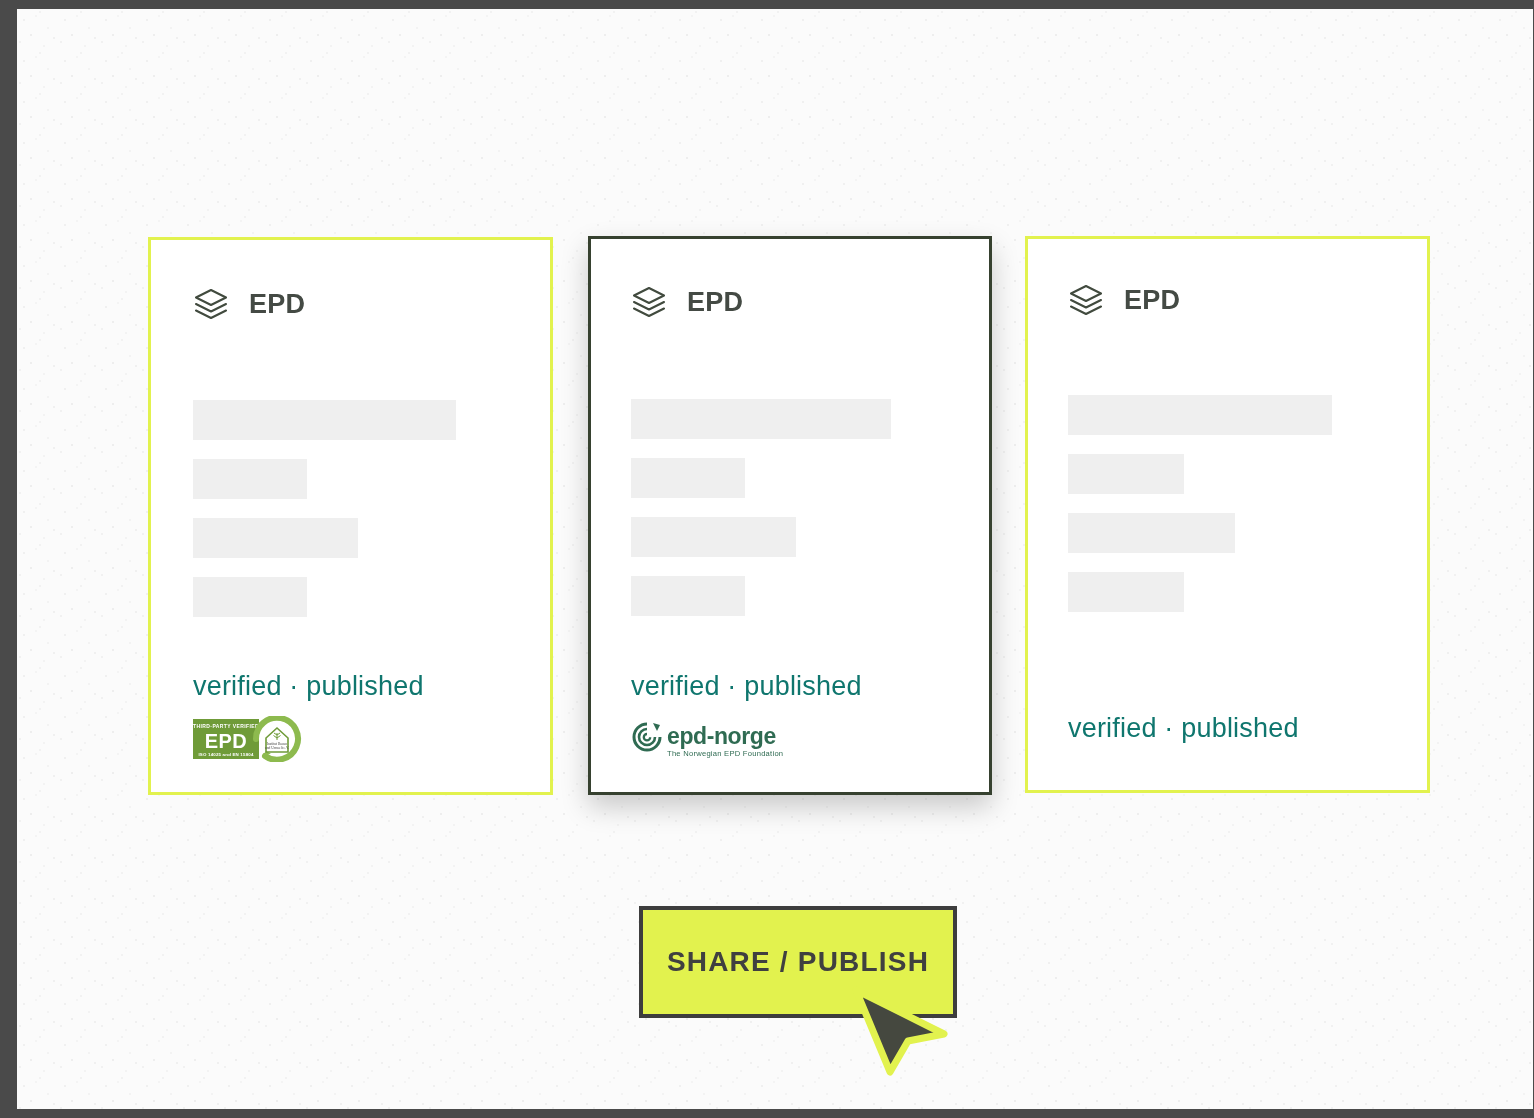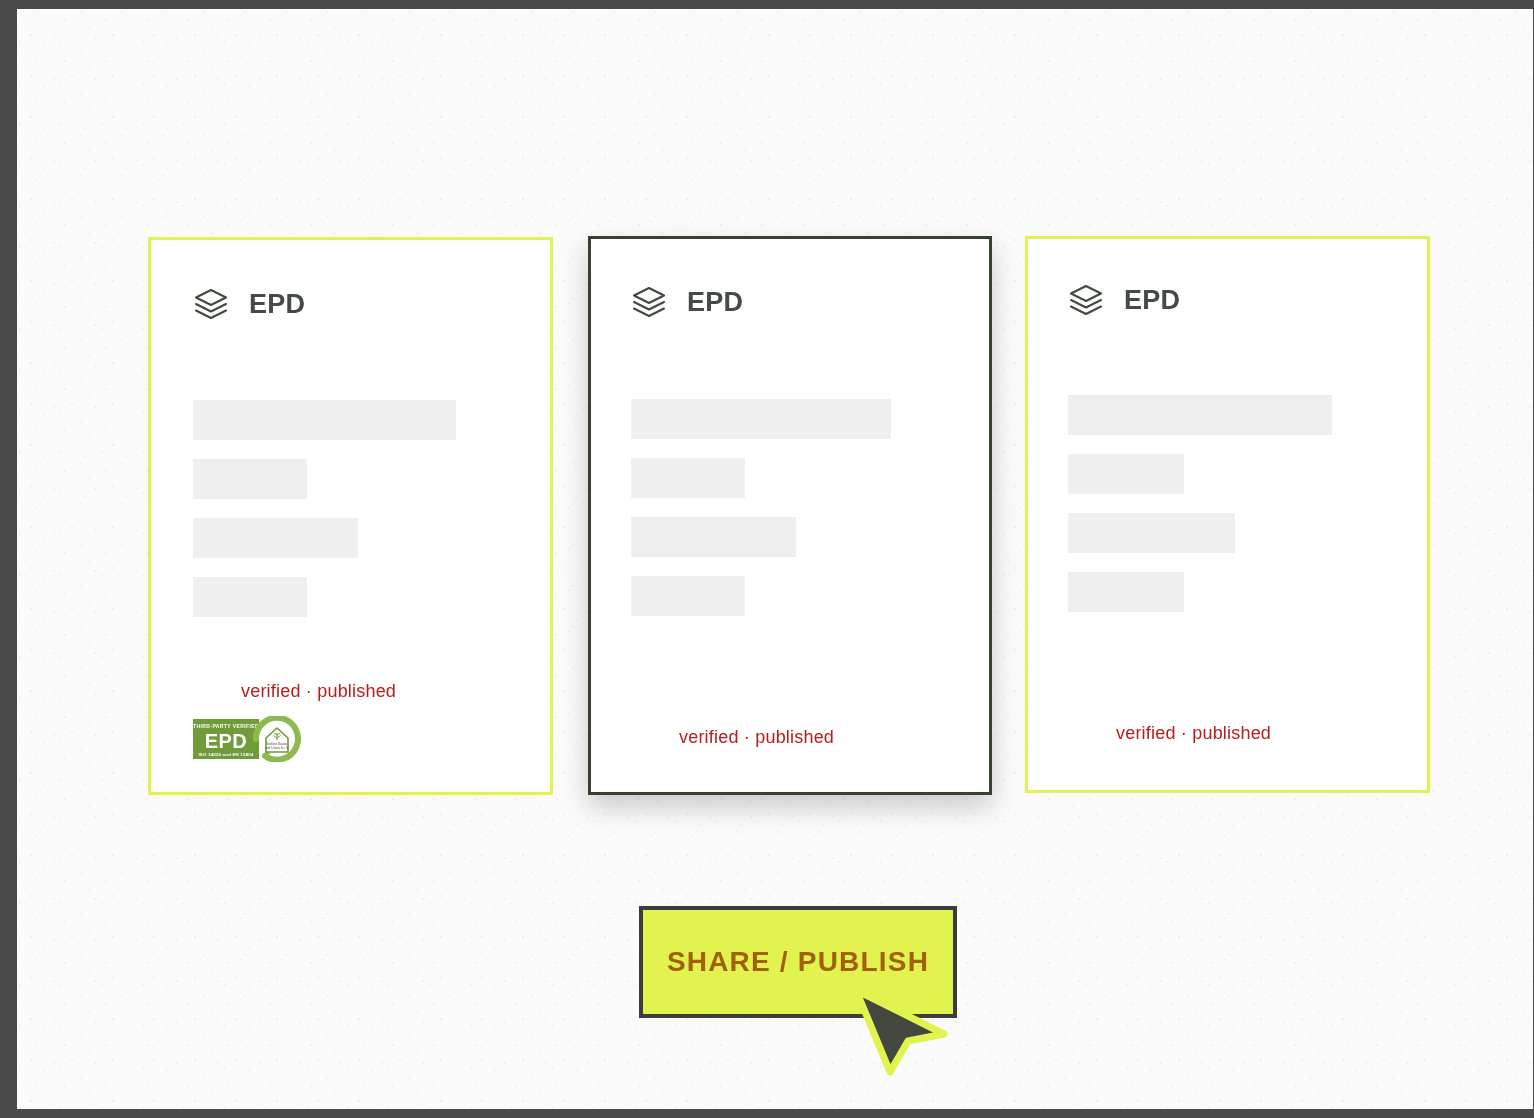--- a/index.html
+++ b/index.html
@@ -85,45 +85,44 @@
 
   .card-footer {
     margin-top: auto;
     padding-left: 42px;
     padding-bottom: 30px;
   }
   #card-2 .card-footer { padding-left: 40px; padding-bottom: 30px; }
   #card-3 .card-footer { padding-left: 40px; padding-bottom: 32px; }
 
   .status-text {
-    font-size: 18px;
-    color: #b91c1c;
+    font-size: 27px;
+    color: #0f766e;
     letter-spacing: 0.2px;
     margin-bottom: 14px;
-    margin-left: 48px;
   }
 
   .logo-slot { height: 46px; display: flex; align-items: center; }
 
   
   #share-button {
     position: absolute;
     left: 622px; top: 897px;
     width: 318px; height: 112px;
     background: #e2f24e;
     border: 4px solid #3d3d3d;
     display: flex;
     align-items: center;
     justify-content: center;
     cursor: pointer;
   }
   #share-button-label {
     font-size: 28px;
     font-weight: bold;
-    color: #a16207;
+    color: #404040;
     letter-spacing: 1.2px;
   }
 
   #cursor {
     position: absolute;
     left: 833px; top: 977px;
     width: 108px; height: 92px;
     pointer-events: none;
   }
 </style>
@@ -188,20 +187,32 @@
 
       <div class="skeleton-area">
         <div class="skel" style="width:260px"></div>
         <div class="skel" style="width:114px"></div>
         <div class="skel" style="width:165px"></div>
         <div class="skel" style="width:114px"></div>
       </div>
 
       <div class="card-footer">
         <div class="status-text">verified · published</div>
+        <div class="logo-slot">
+          <svg width="165" height="44" viewBox="0 0 165 44">
+            <g transform="translate(2,6)">
+              <path d="M14 1 a13 13 0 1 0 13 13" fill="none" stroke="#2f6b52" stroke-width="3"></path>
+              <path d="M14 6 a8 8 0 1 0 8 8" fill="none" stroke="#2f6b52" stroke-width="2.6"></path>
+              <path d="M14 11 a3.2 3.2 0 1 0 3.2 3.2" fill="none" stroke="#2f6b52" stroke-width="2.3"></path>
+              <path d="M20 0 l7 2 l-3 6 z" fill="#2f6b52"></path>
+            </g>
+            <text x="36" y="27" font-family="'Liberation Sans',sans-serif" font-size="23" font-weight="bold" fill="#2f6b52" letter-spacing="-0.4">epd-norge</text>
+            <text x="36" y="39" font-family="'Liberation Sans',sans-serif" font-size="7.6" fill="#2f6b52" letter-spacing="0.25">The Norwegian EPD Foundation</text>
+          </svg>
+        </div>
       </div>
     </div>
 
     <div class="card lime" id="card-3">
       <div class="card-header">
         <span class="layers-icon-wrap">
           <svg class="layers-icon" viewBox="0 0 36 36" fill="none" stroke="#414a3e" stroke-width="2.1" stroke-linejoin="round" stroke-linecap="round">
             <path d="M18 4 L33 11.5 L18 19 L3 11.5 Z"></path>
             <path d="M3 18 L18 25.5 L33 18"></path>
             <path d="M3 24.5 L18 32 L33 24.5"></path>

